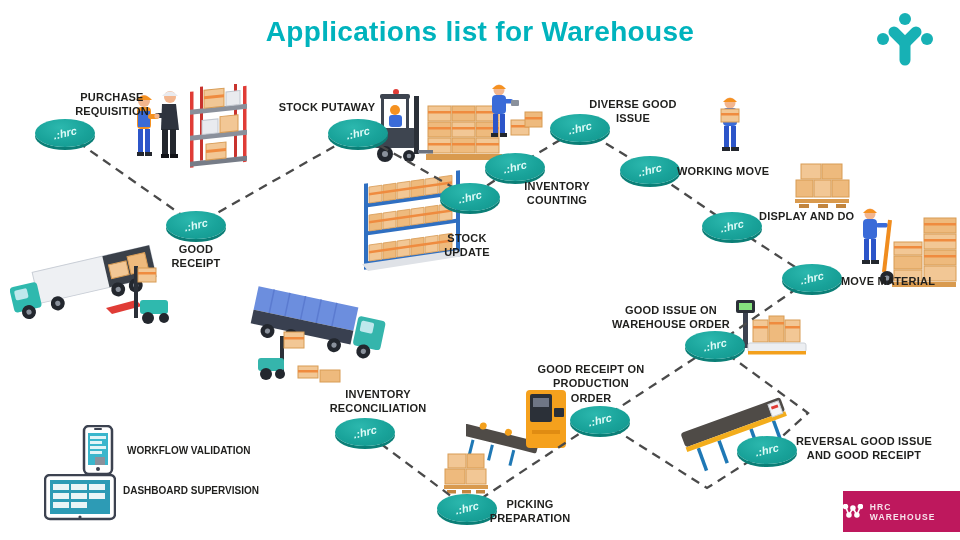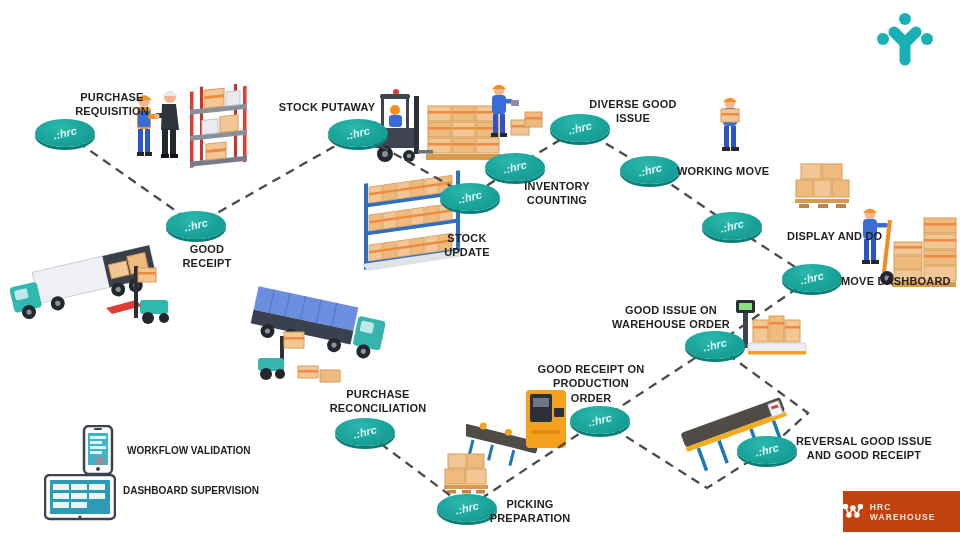--- a/index.html
+++ b/index.html
@@ -13,31 +13,32 @@
         border-radius:50%;z-index:30;display:flex;align-items:center;justify-content:center;
         background:radial-gradient(ellipse at 42% 30%, #2cb8ae 0%, #19a39a 55%, #12948b 100%);
         box-shadow:0 3px 0 0 #0b7f77;}
   .node .logo{color:#e9fffc;font-size:11px;font-style:italic;font-weight:bold;
         transform:rotate(-13deg);opacity:.95;}
   .nlabel{position:absolute;z-index:40;font-size:11px;font-weight:bold;color:#1f1f1d;
         line-height:1.3;letter-spacing:.2px;}
   .nlabel.center{transform:translate(-50%,-50%);text-align:center;}
   .nlabel.left{transform:translate(0,-50%);text-align:left;white-space:nowrap;}
   .brandlogo{position:absolute;right:24px;top:10px;z-index:50;}
-  .badge{position:absolute;left:843px;top:491px;width:117px;height:41px;background:#c2410c;
+  .badge{position:absolute;left:843px;top:491px;width:117px;height:41px;background:#be185d;
         z-index:50;display:flex;align-items:center;justify-content:center;gap:7px;}
   .badge .btxt{color:rgba(255,255,255,.88);font-size:8.5px;font-weight:bold;letter-spacing:1.1px;}
   .legend-label{position:absolute;z-index:40;font-size:10px;font-weight:bold;color:#1f1f1d;
         transform:translate(0,-50%);white-space:nowrap;}
 </style>
 </head>
 <body>
 
 <div class="stage">
 
+  <div class="title">Applications list for Warehouse</div>
 
   <div class="brandlogo">
     <svg width="62" height="62" viewBox="0 0 62 62">
       <g fill="#17b1b5" stroke="none">
         <circle cx="31" cy="9" r="6"></circle>
         <circle cx="9" cy="29" r="6"></circle>
         <circle cx="53" cy="29" r="6"></circle>
         <g stroke="#17b1b5" stroke-width="11" stroke-linecap="round">
           <line x1="31" y1="33" x2="20" y2="22"></line>
           <line x1="31" y1="33" x2="42" y2="22"></line>
@@ -462,32 +463,32 @@
       <span class="logo">.:hrc</span>
     </div>
   <div class="node" style="left:365px;top:432px;">
       <span class="logo">.:hrc</span>
     </div>
   <div class="node" style="left:767px;top:450px;">
       <span class="logo">.:hrc</span>
     </div>
 
   <div class="nlabel center" style="left:112px;top:104px;width:96px;">PURCHASE REQUISITION</div>
-  <div class="nlabel center" style="left:207px;top:256px;width:80px;">GOOD RECEIPT</div>
+  <div class="nlabel center" style="left:196px;top:256px;width:80px;">GOOD RECEIPT</div>
   <div class="nlabel center" style="left:327px;top:107px;width:140px;">STOCK PUTAWAY</div>
   <div class="nlabel center" style="left:467px;top:245px;width:70px;">STOCK UPDATE</div>
   <div class="nlabel center" style="left:557px;top:193px;width:90px;">INVENTORY COUNTING</div>
   <div class="nlabel center" style="left:633px;top:111px;width:110px;">DIVERSE GOOD ISSUE</div>
   <div class="nlabel left" style="left:677px;top:171px;">WORKING MOVE</div>
-  <div class="nlabel left" style="left:759px;top:236px;margin-left:28px;">DISPLAY AND DO</div>
-  <div class="nlabel left" style="left:841px;top:281px;">MOVE DASHBOARD</div>
+  <div class="nlabel left" style="left:759px;top:216px;">DISPLAY AND DO</div>
+  <div class="nlabel left" style="left:841px;top:281px;">MOVE MATERIAL</div>
   <div class="nlabel center" style="left:671px;top:317px;width:120px;">GOOD ISSUE ON WAREHOUSE ORDER</div>
   <div class="nlabel center" style="left:530px;top:511px;width:95px;">PICKING PREPARATION</div>
   <div class="nlabel center" style="left:591px;top:383px;width:108px;">GOOD RECEIPT ON PRODUCTION ORDER</div>
-  <div class="nlabel center" style="left:378px;top:401px;width:120px;">PURCHASE RECONCILIATION</div>
+  <div class="nlabel center" style="left:378px;top:401px;width:120px;">INVENTORY RECONCILIATION</div>
   <div class="nlabel center" style="left:864px;top:448px;width:150px;text-align:center;">REVERSAL GOOD ISSUE AND GOOD RECEIPT</div>
 
   <div class="legend-label" style="left:127px;top:450px;">WORKFLOW VALIDATION</div>
   <div class="legend-label" style="left:123px;top:490px;">DASHBOARD SUPERVISION</div>
 
   <div class="badge">
     <svg width="20" height="15" viewBox="0 0 20 15">
       <g stroke="#ffffff" stroke-width="1.6" fill="#ffffff">
         <line x1="2.5" y1="2.5" x2="6" y2="11"></line>
           <line x1="6" y1="11" x2="10" y2="4"></line>

